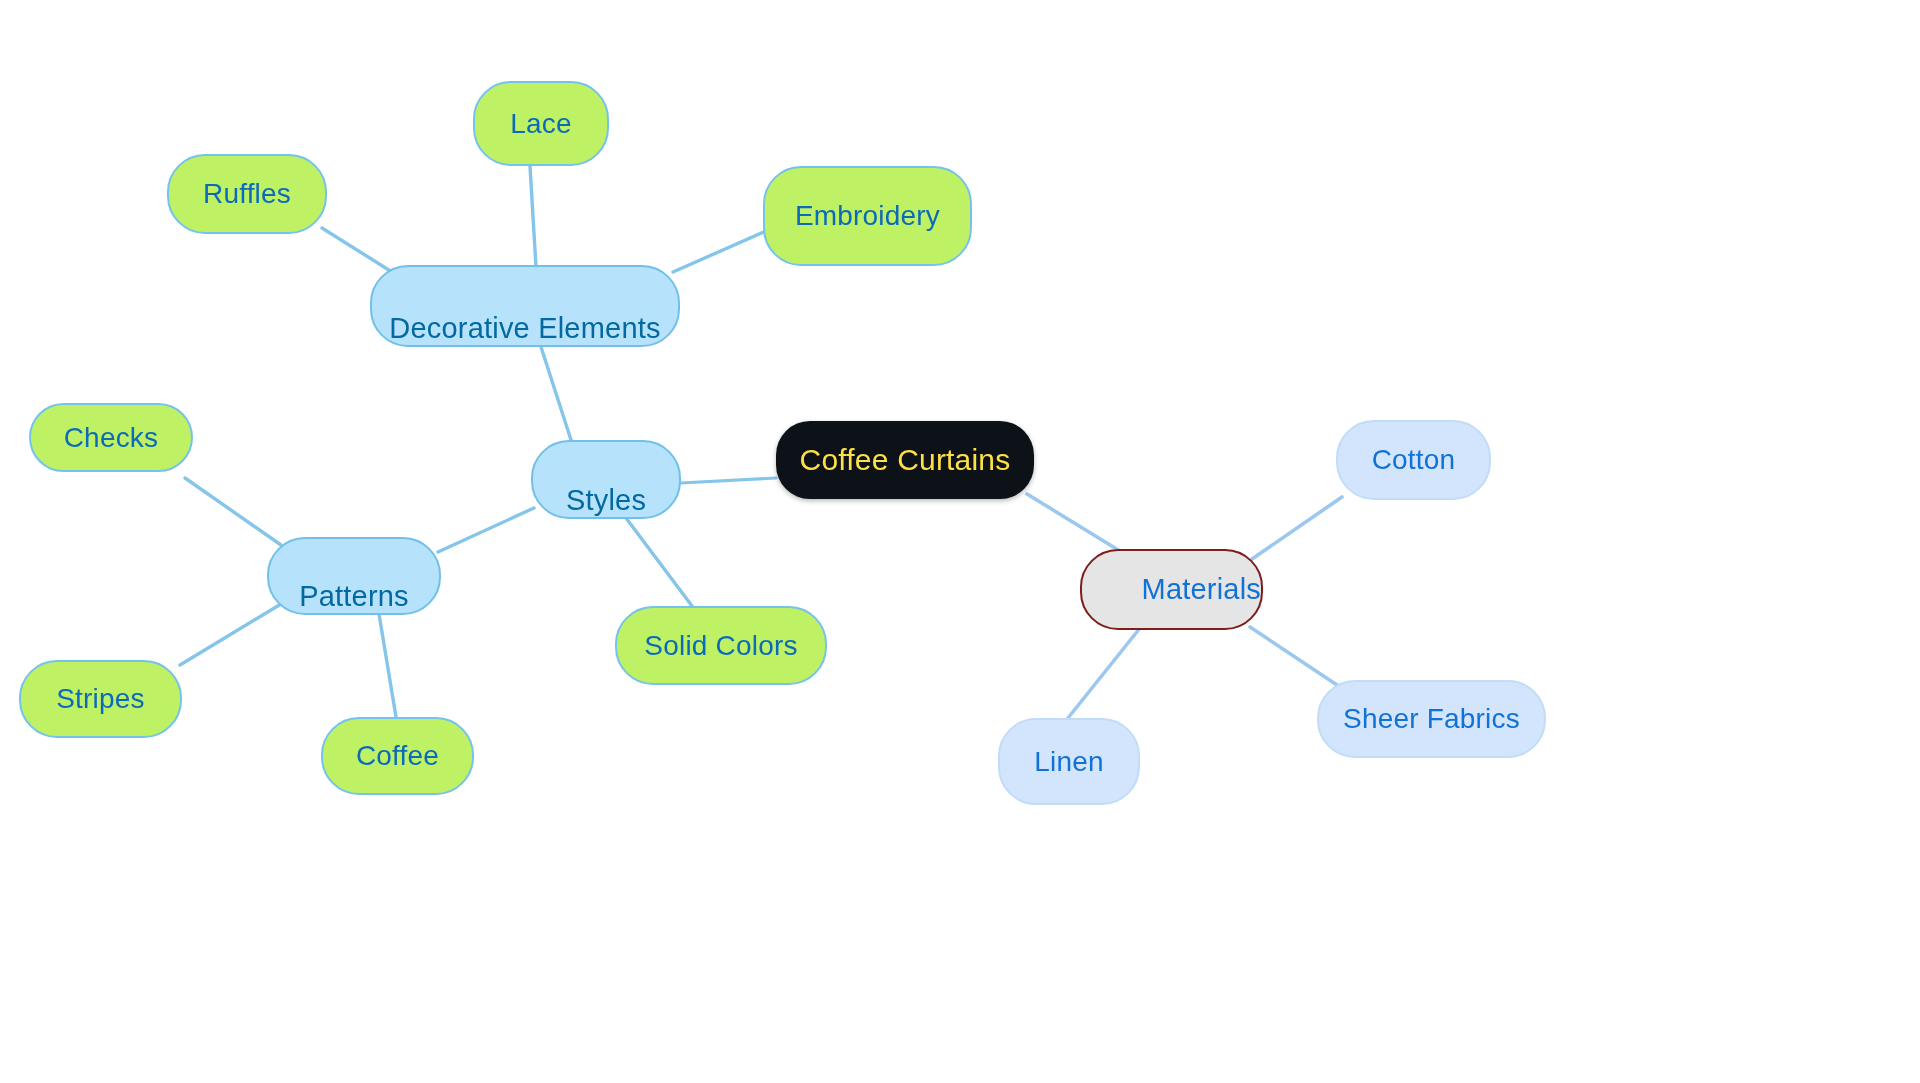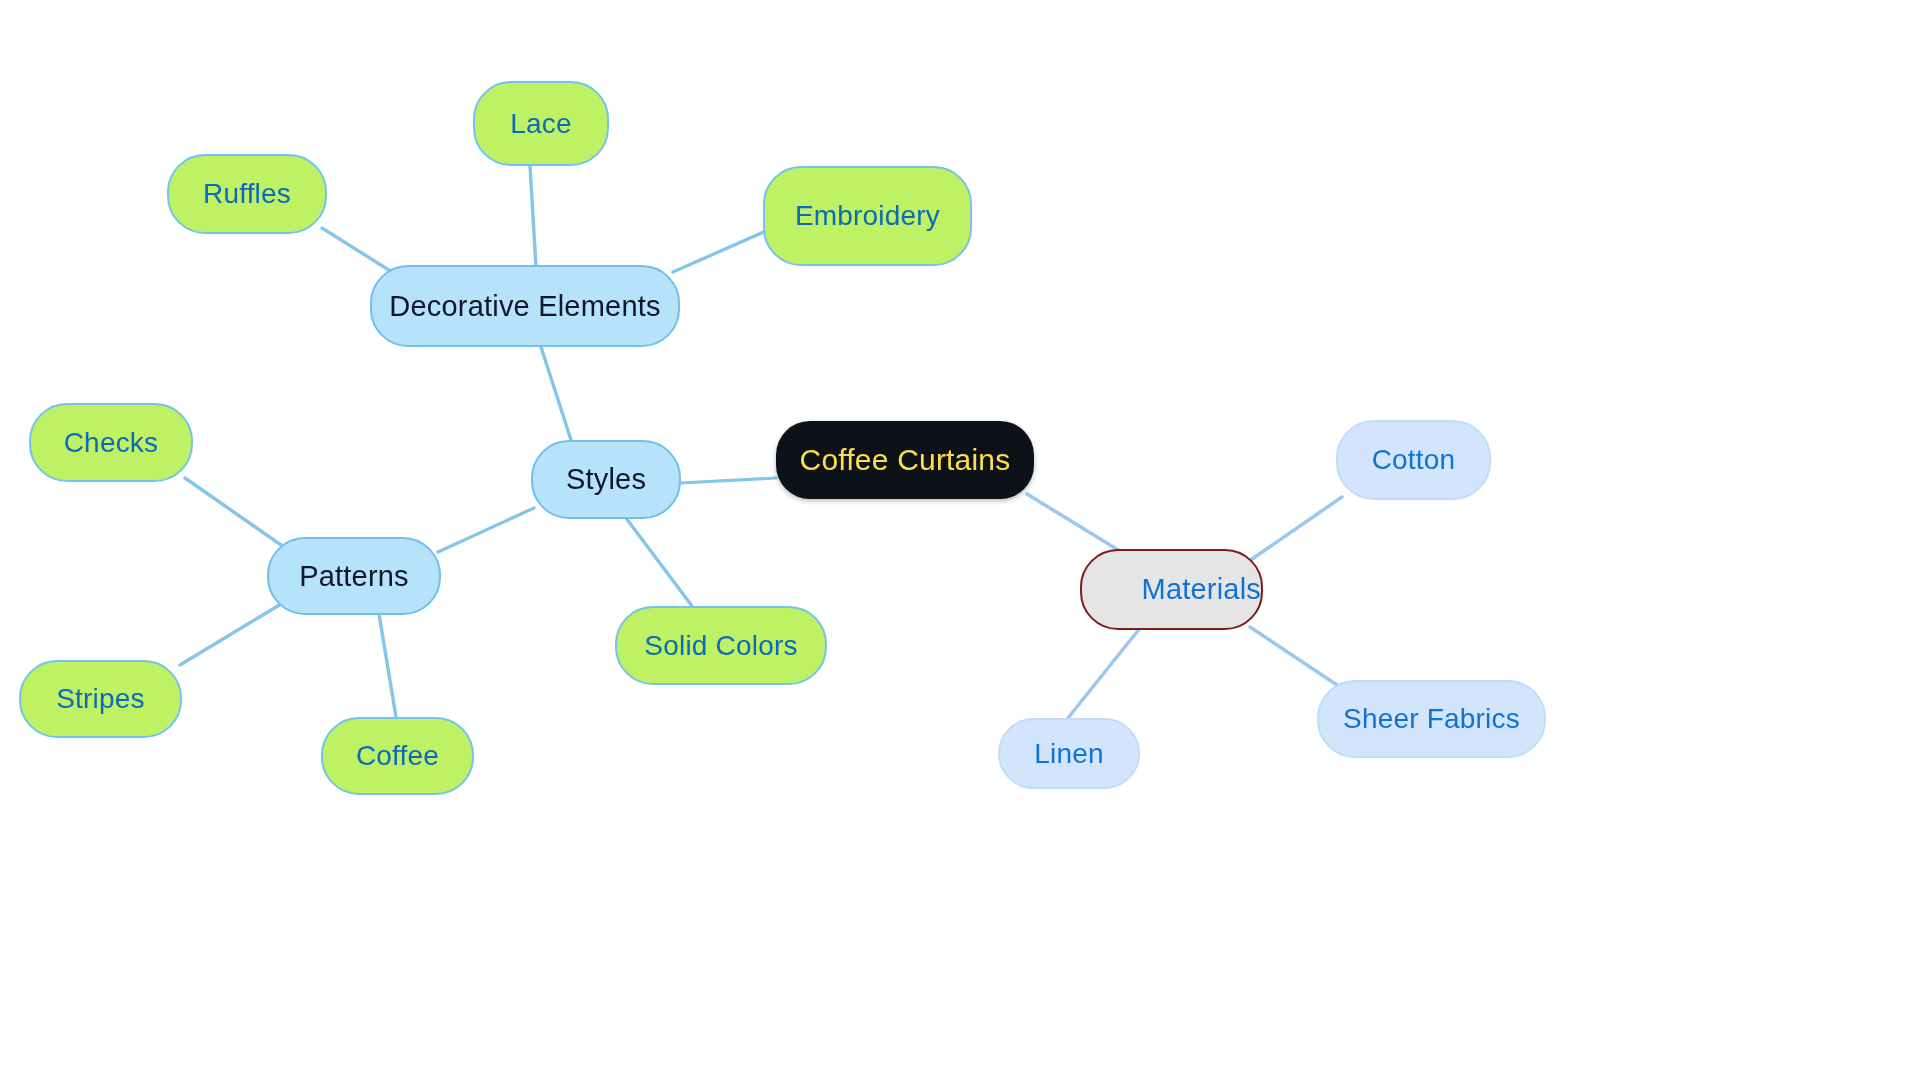--- a/index.html
+++ b/index.html
@@ -37,23 +37,24 @@
   .node-root {
     background: #0d1118;
     color: #fde047;
     border-radius: 34px;
     font-size: 30px;
     box-shadow: 0 2px 5px rgba(0,0,0,0.28);
   }
   .node-branch-a {
     background: #b6e2fb;
     border: 2px solid #72c0ea;
-    color: #0f172a;
+    color: #0369a1;
     border-radius: 38px;
     font-size: 29px;
+    align-items: flex-end;
   }
   .node-leaf-a {
     background: #bef264;
     border: 2px solid #75c2eb;
     color: #0c6ab9;
     border-radius: 38px;
     font-size: 28px;
   }
   .node-branch-b {
     background: #e5e5e5;
@@ -122,37 +123,37 @@
   </div>
 
   <div class="node node-leaf-a" style="left: 167px; top: 154px; width: 160px; height: 80px;">
     <span>Ruffles</span>
   </div>
 
   <div class="node node-leaf-a" style="left: 763px; top: 166px; width: 209px; height: 100px;">
     <span>Embroidery</span>
   </div>
 
-  <div class="node node-leaf-a" style="left: 29px; top: 403px; width: 164px; height: 79px;">
+  <div class="node node-leaf-a" style="left: 29px; top: 403px; width: 164px; height: 69px;">
     <span>Checks</span>
   </div>
 
   <div class="node node-leaf-a" style="left: 19px; top: 660px; width: 163px; height: 78px;">
     <span>Stripes</span>
   </div>
 
   <div class="node node-leaf-a" style="left: 321px; top: 717px; width: 153px; height: 78px;">
     <span>Coffee</span>
   </div>
 
   <div class="node node-leaf-b" style="left: 1336px; top: 420px; width: 155px; height: 80px;">
     <span>Cotton</span>
   </div>
 
-  <div class="node node-leaf-b" style="left: 998px; top: 718px; width: 142px; height: 71px;">
+  <div class="node node-leaf-b" style="left: 998px; top: 718px; width: 142px; height: 87px;">
     <span>Linen</span>
   </div>
 
   <div class="node node-leaf-b" style="left: 1317px; top: 680px; width: 229px; height: 78px;">
     <span>Sheer Fabrics</span>
   </div>
 
 </div>
 
 </body></html>

